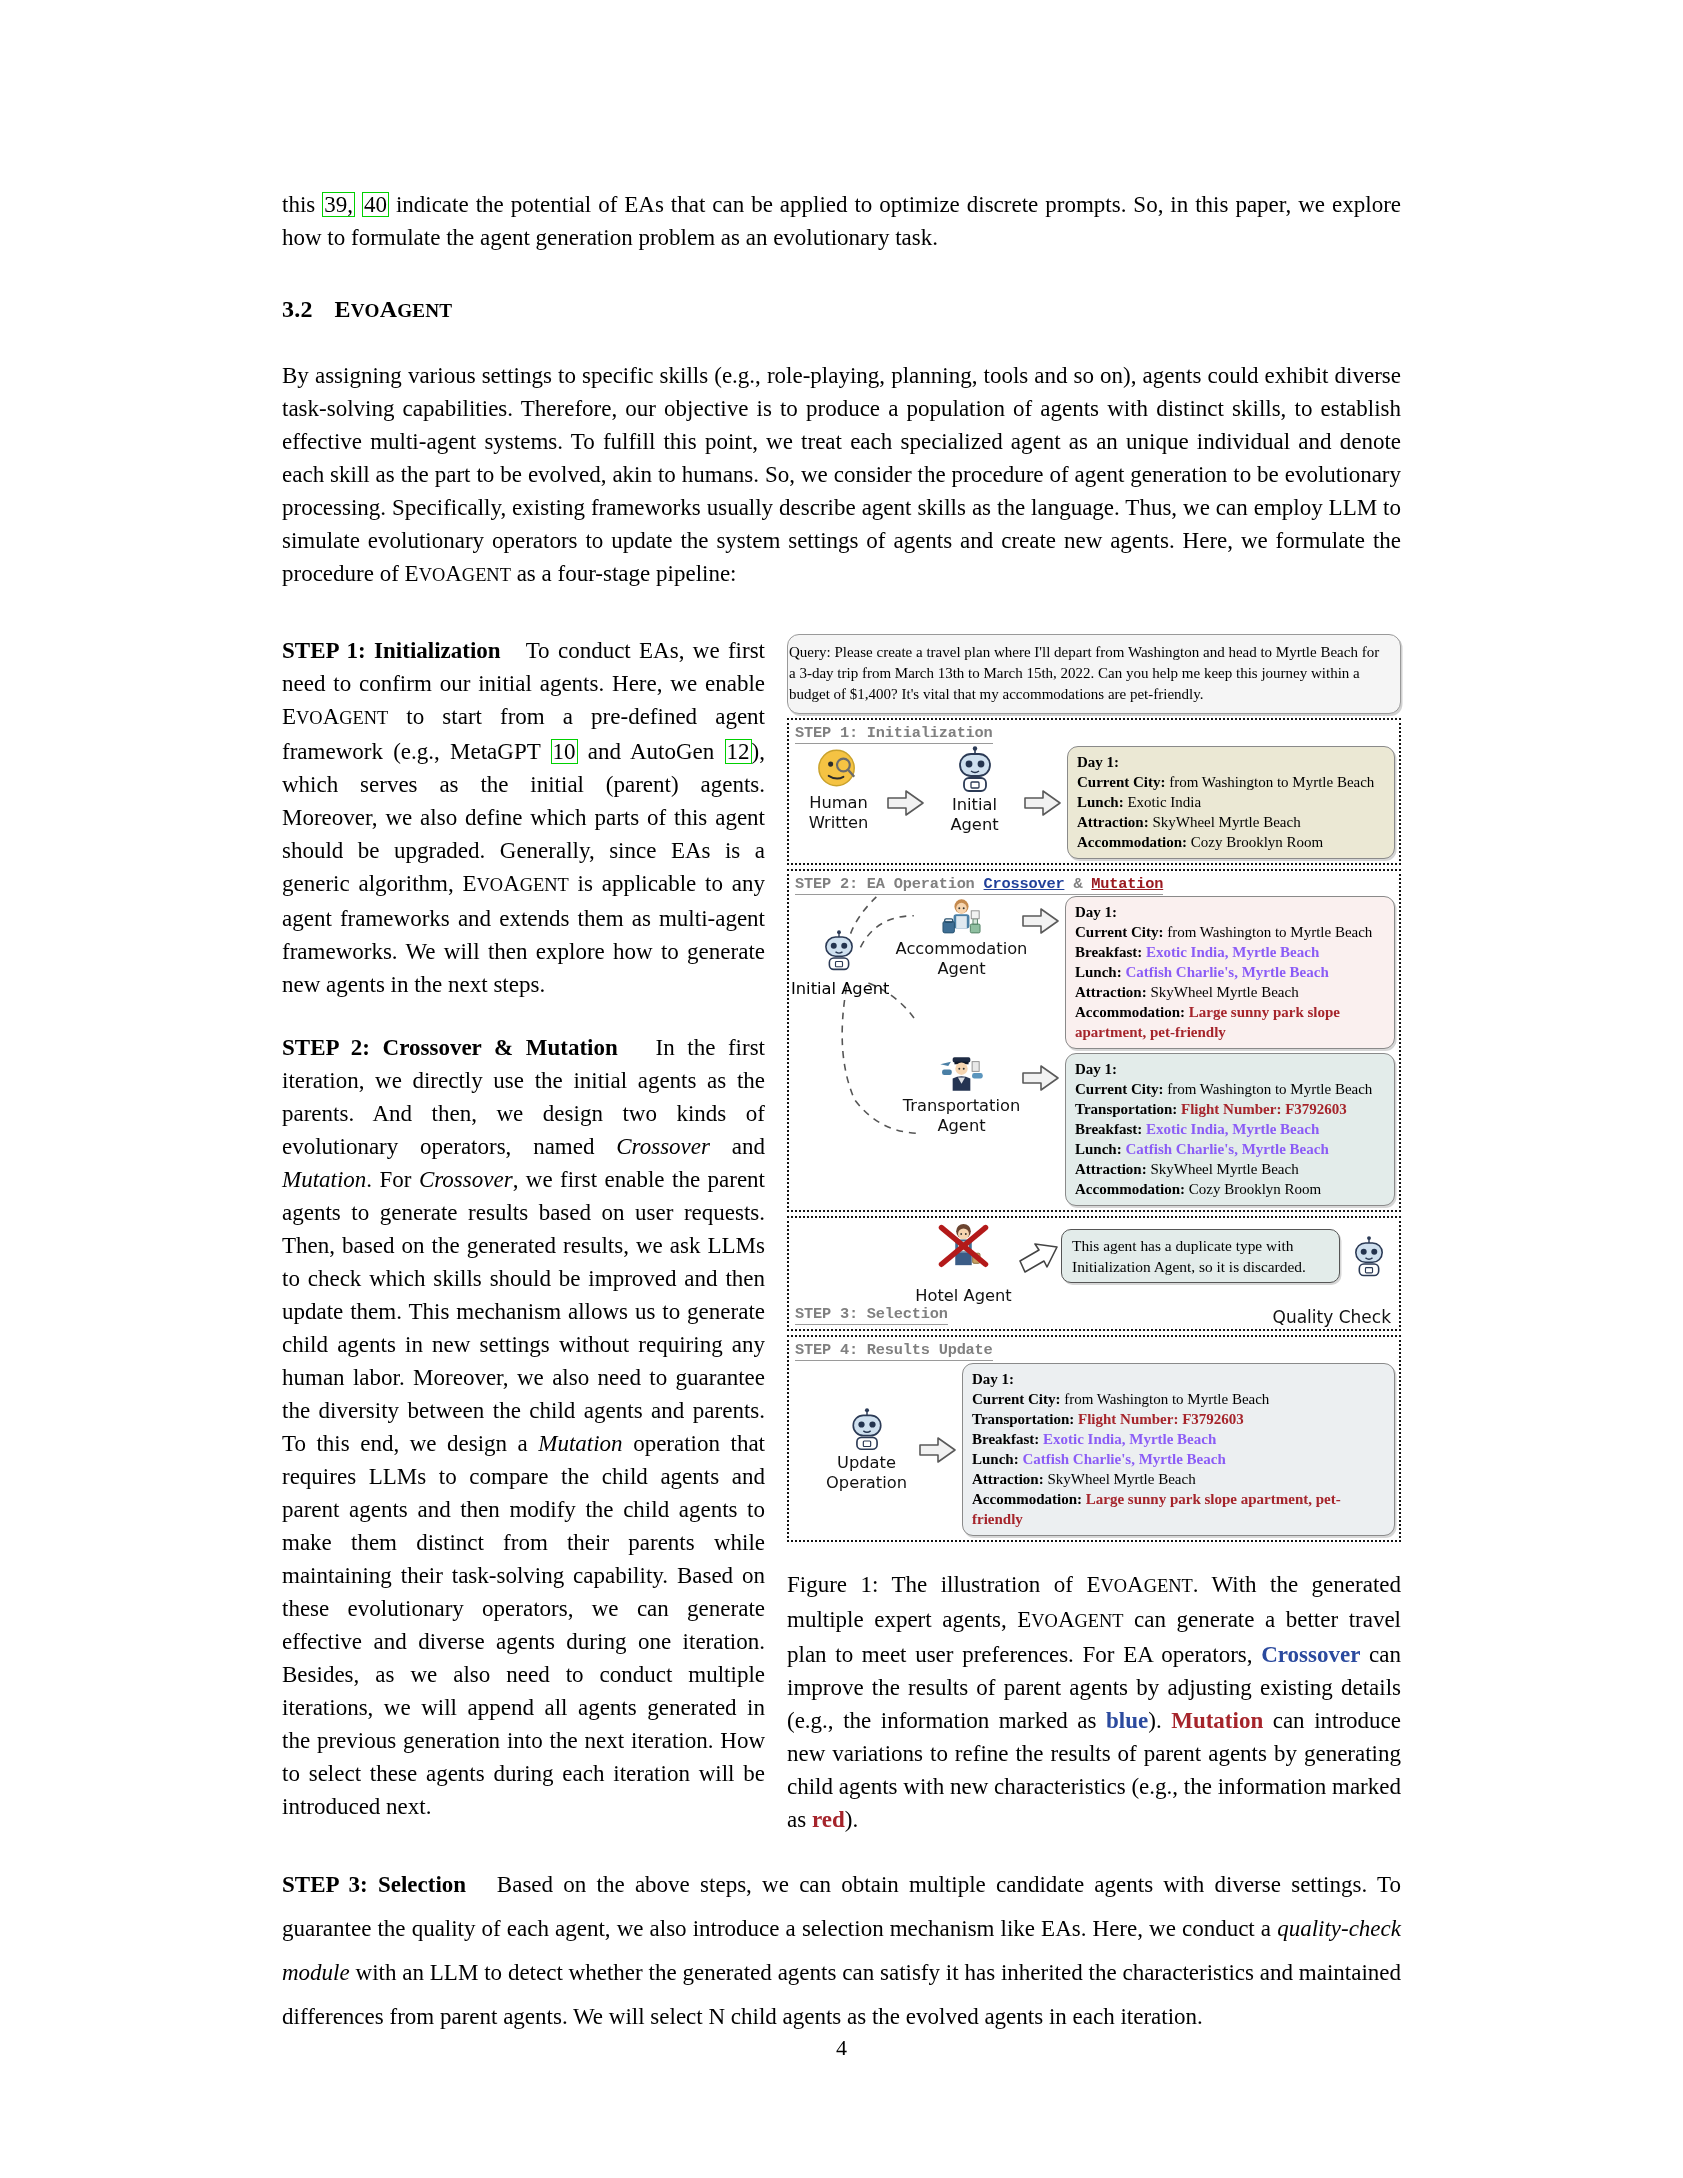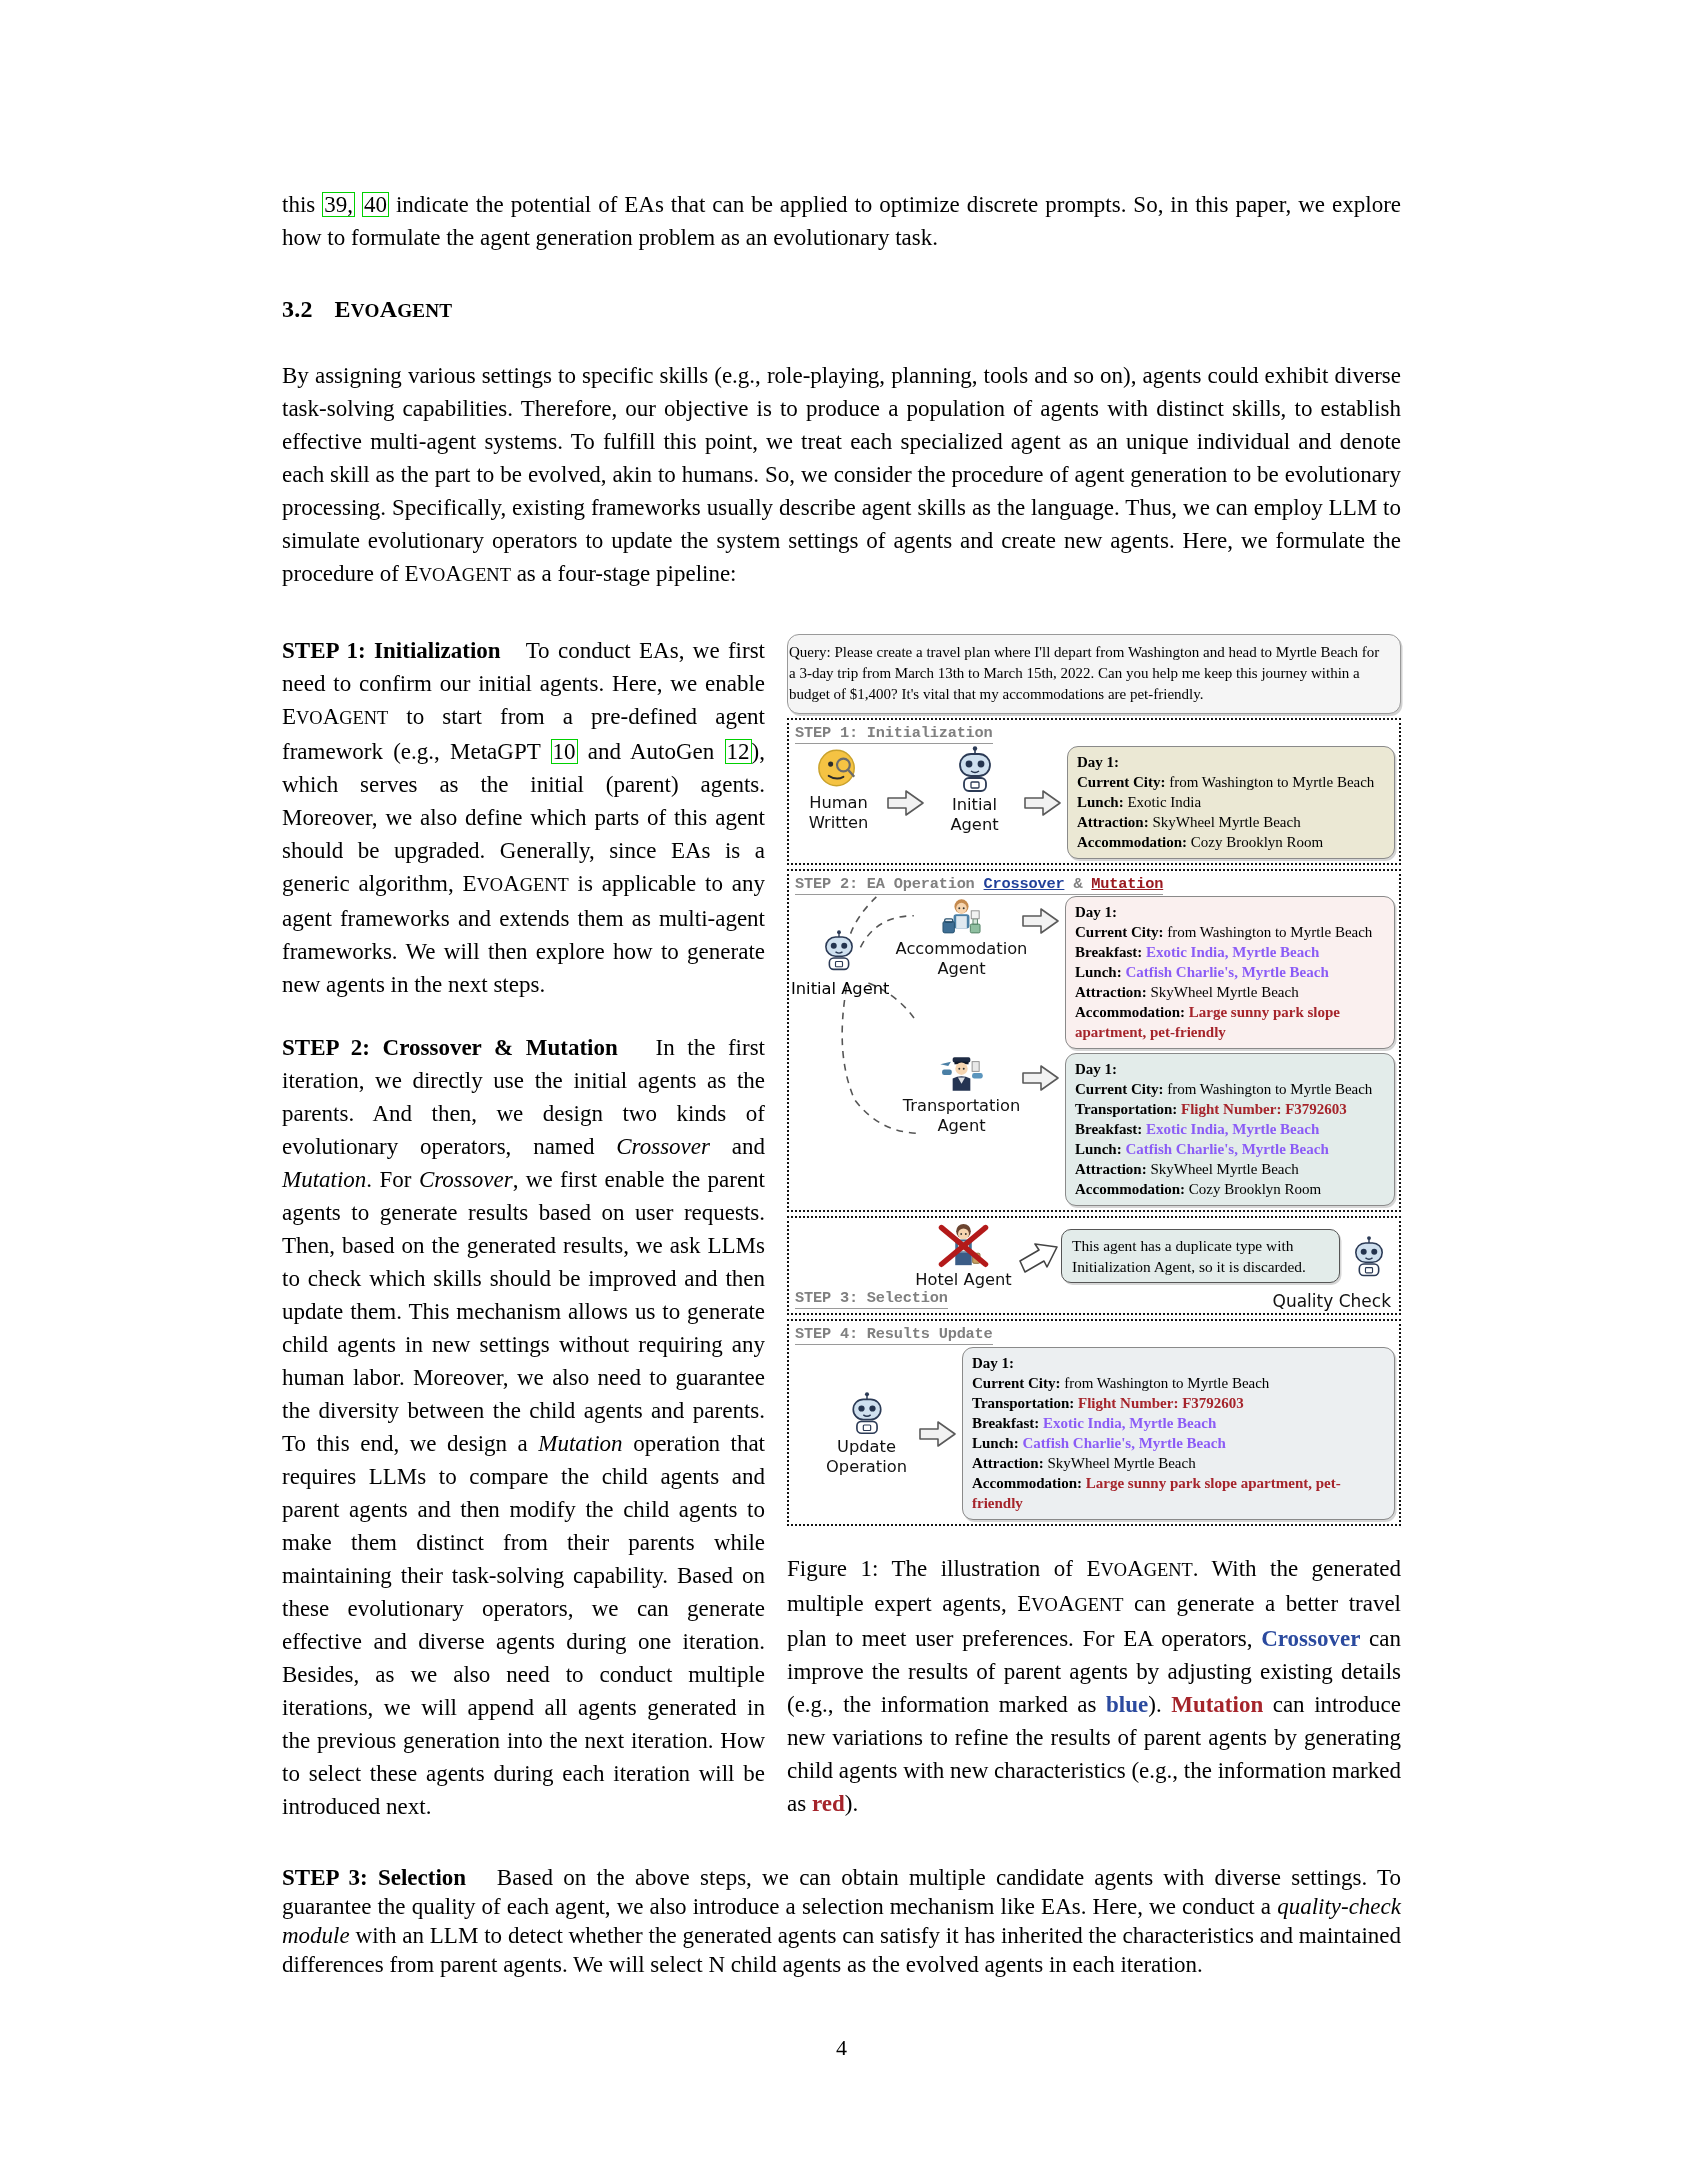--- a/index.html
+++ b/index.html
@@ -169,21 +169,21 @@
     margin-top: 26px;
     font-size: 23px;
     line-height: 33px;
     text-align: justify;
   }
   .cap-blue { color: #2b4a9e; font-weight: bold; }
   .cap-red  { color: #a5242b; font-weight: bold; }
 
   .tail-text {
     font-size: 23px;
-    line-height: 29px;
+    line-height: 44px;
     text-align: justify;
     clear: both;
   }
   .step3-para { margin-top: 40px; }
 
   .page-num {
     position: absolute;
     left: 0; right: 0;
     top: 2035px;
     text-align: center;
@@ -342,21 +342,21 @@
                 <div><span class="k">Attraction: </span><span>SkyWheel Myrtle Beach</span></div>
                 <div><span class="k">Accommodation: </span><span>Cozy Brooklyn Room</span></div>
               </div>
             </div>
           </div>
         </div>
 
         <div class="step-block" style="padding-bottom:2px;">
           <div class="row" style="align-items:flex-start;">
             <div style="width:115px;flex:none;"></div>
-            <div class="agent-col" style="width:107px;position:relative;">
+            <div class="agent-col" style="width:107px;position:relative;gap:16px;">
               <svg width="55" height="48" viewBox="0 0 60 50">
                 <circle cx="30" cy="10" r="8" fill="#6b4430"></circle>
                 <circle cx="30" cy="13" r="6" fill="#f6d5b0"></circle>
                 <circle cx="27.5" cy="13" r="1" fill="#333"></circle>
                 <circle cx="32.5" cy="13" r="1" fill="#333"></circle>
                 <rect x="21" y="19" width="18" height="14" rx="3" fill="#3e6e94"></rect>
                 <rect x="21" y="33" width="18" height="14" fill="#3b5c86"></rect>
                 <rect x="24" y="21" width="12" height="11" fill="#e4e4e4"></rect>
                 <rect x="40" y="34" width="8" height="11" rx="1.5" fill="#c8a062" stroke="#8a6b38" stroke-width="1"></rect>
                 <path d="M6 6 L54 46" stroke="#b31a1a" stroke-width="6" stroke-linecap="round"></path>

